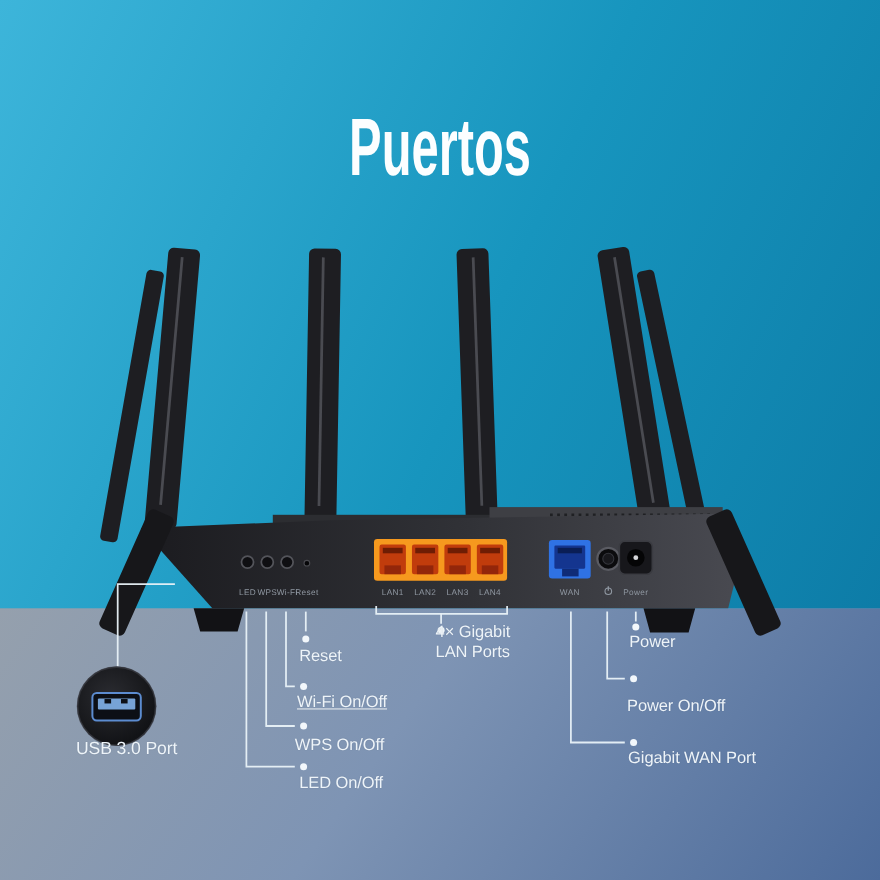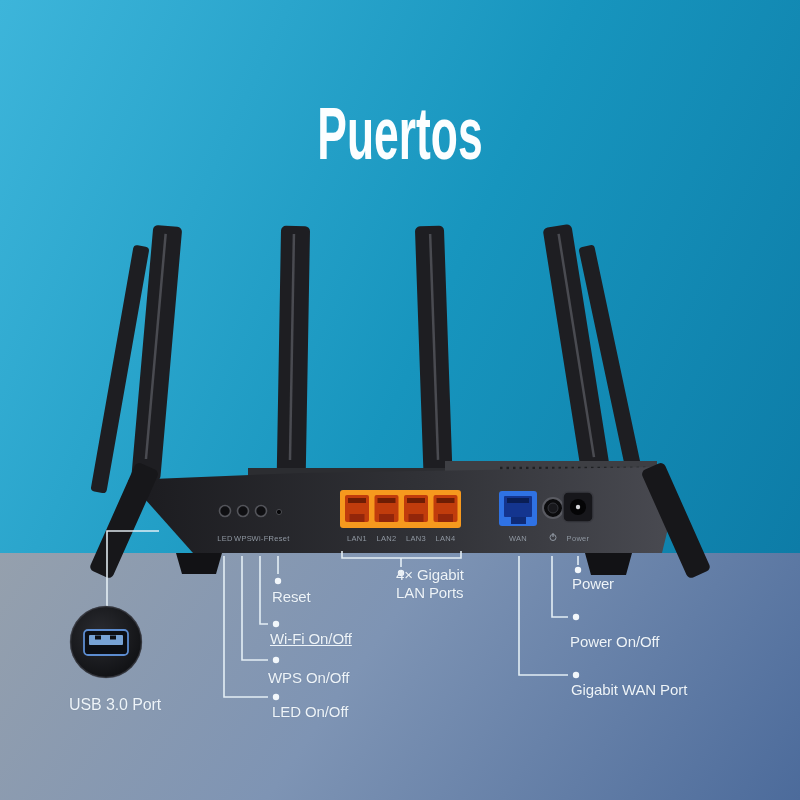--- a/index.html
+++ b/index.html
@@ -22,21 +22,21 @@
     font-size:74px;font-weight:700;line-height:1;
     transform:scaleX(0.6);transform-origin:50% 0;
     letter-spacing:0px;
   }
   svg.router-layer{position:absolute;left:0;top:0;}
   .callout-label{
     position:absolute;color:#eef4f9;font-size:15px;font-weight:400;
     letter-spacing:-0.1px;line-height:1.22;white-space:pre-line;
     text-shadow:0 0 1px rgba(40,60,80,0.25);
   }
-  .callout-label.big{font-size:16px;margin-top:24px;}
+  .callout-label.big{font-size:16px;}
   .ant{fill:#1e1e22;}
   .ant-hi{stroke:#4a4b51;stroke-width:2.5;}
   .hinge{fill:#17171a;}
   .line{stroke:var(--callout-line,#e9f2f8);stroke-width:1.6;fill:none;opacity:0.95;}
   .dot{fill:#f2f7fb;}
   .micro{fill:#8f97a1;font-size:7.5px;letter-spacing:0.3px;text-anchor:middle;}
   .lan-block{fill:var(--lan-orange,#f6991e);}
   .wan-block{fill:var(--wan-blue,#2f72e4);}
 </style>
 </head>

